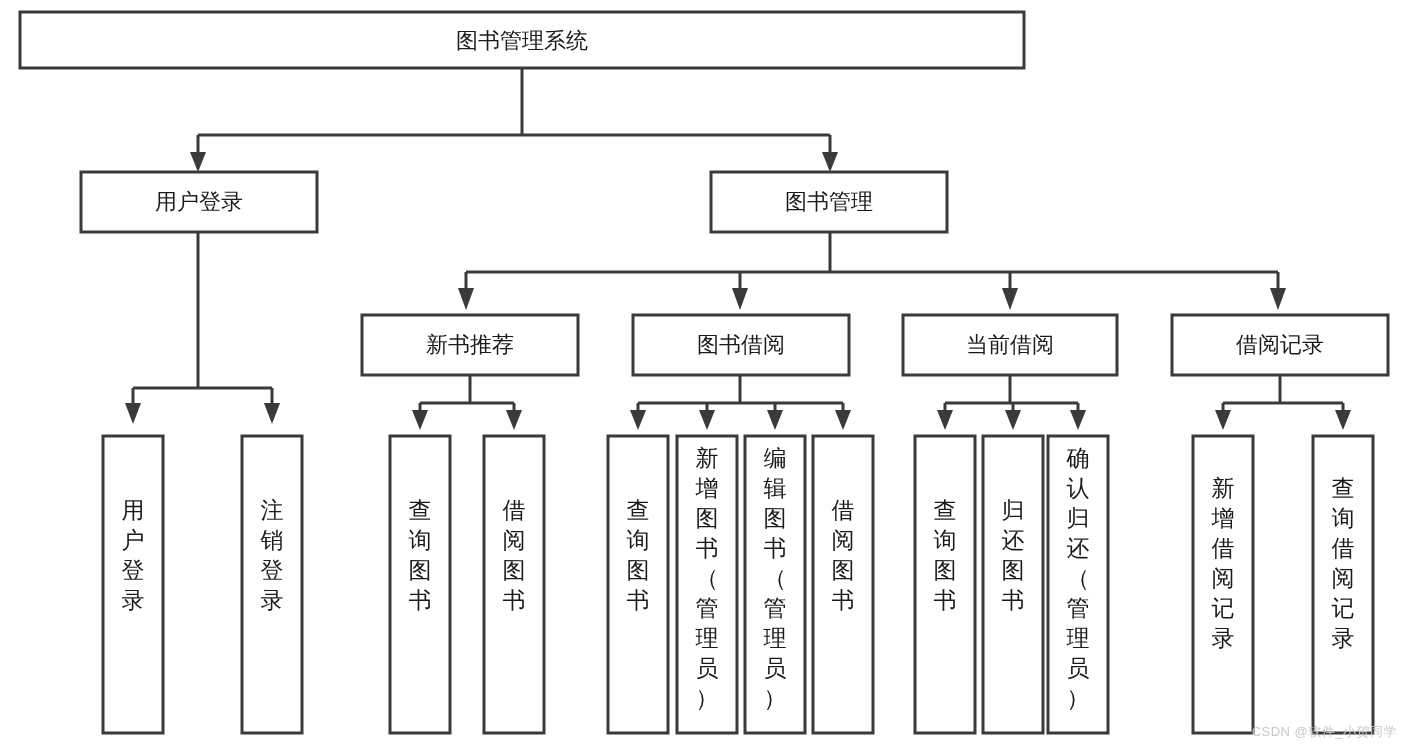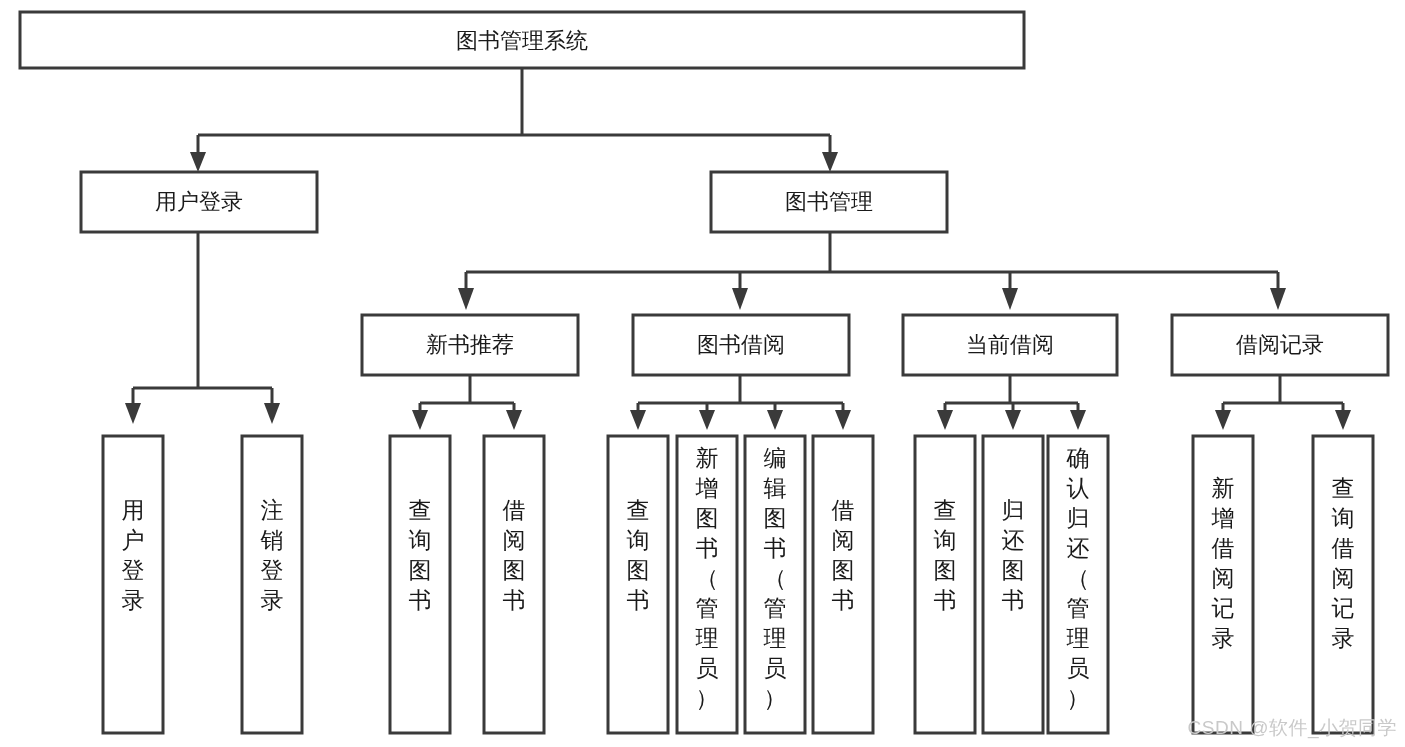--- a/index.html
+++ b/index.html
@@ -44,21 +44,21 @@
   }
   .arrow-head {
     fill: #3a3a3a;
     stroke: none;
   }
   .watermark {
     position: absolute;
     right: 8px;
     bottom: 6px;
     font-family: "Liberation Sans", "DejaVu Sans", sans-serif;
-    font-size: 19px;
+    font-size: 13px;
     color: #c9c9c9;
     white-space: nowrap;
     letter-spacing: 0.5px;
   }
 </style>
 </head>
 <body>
 
 <svg id="diagram" viewBox="0 0 1405 747" xmlns="http://www.w3.org/2000/svg">
 

